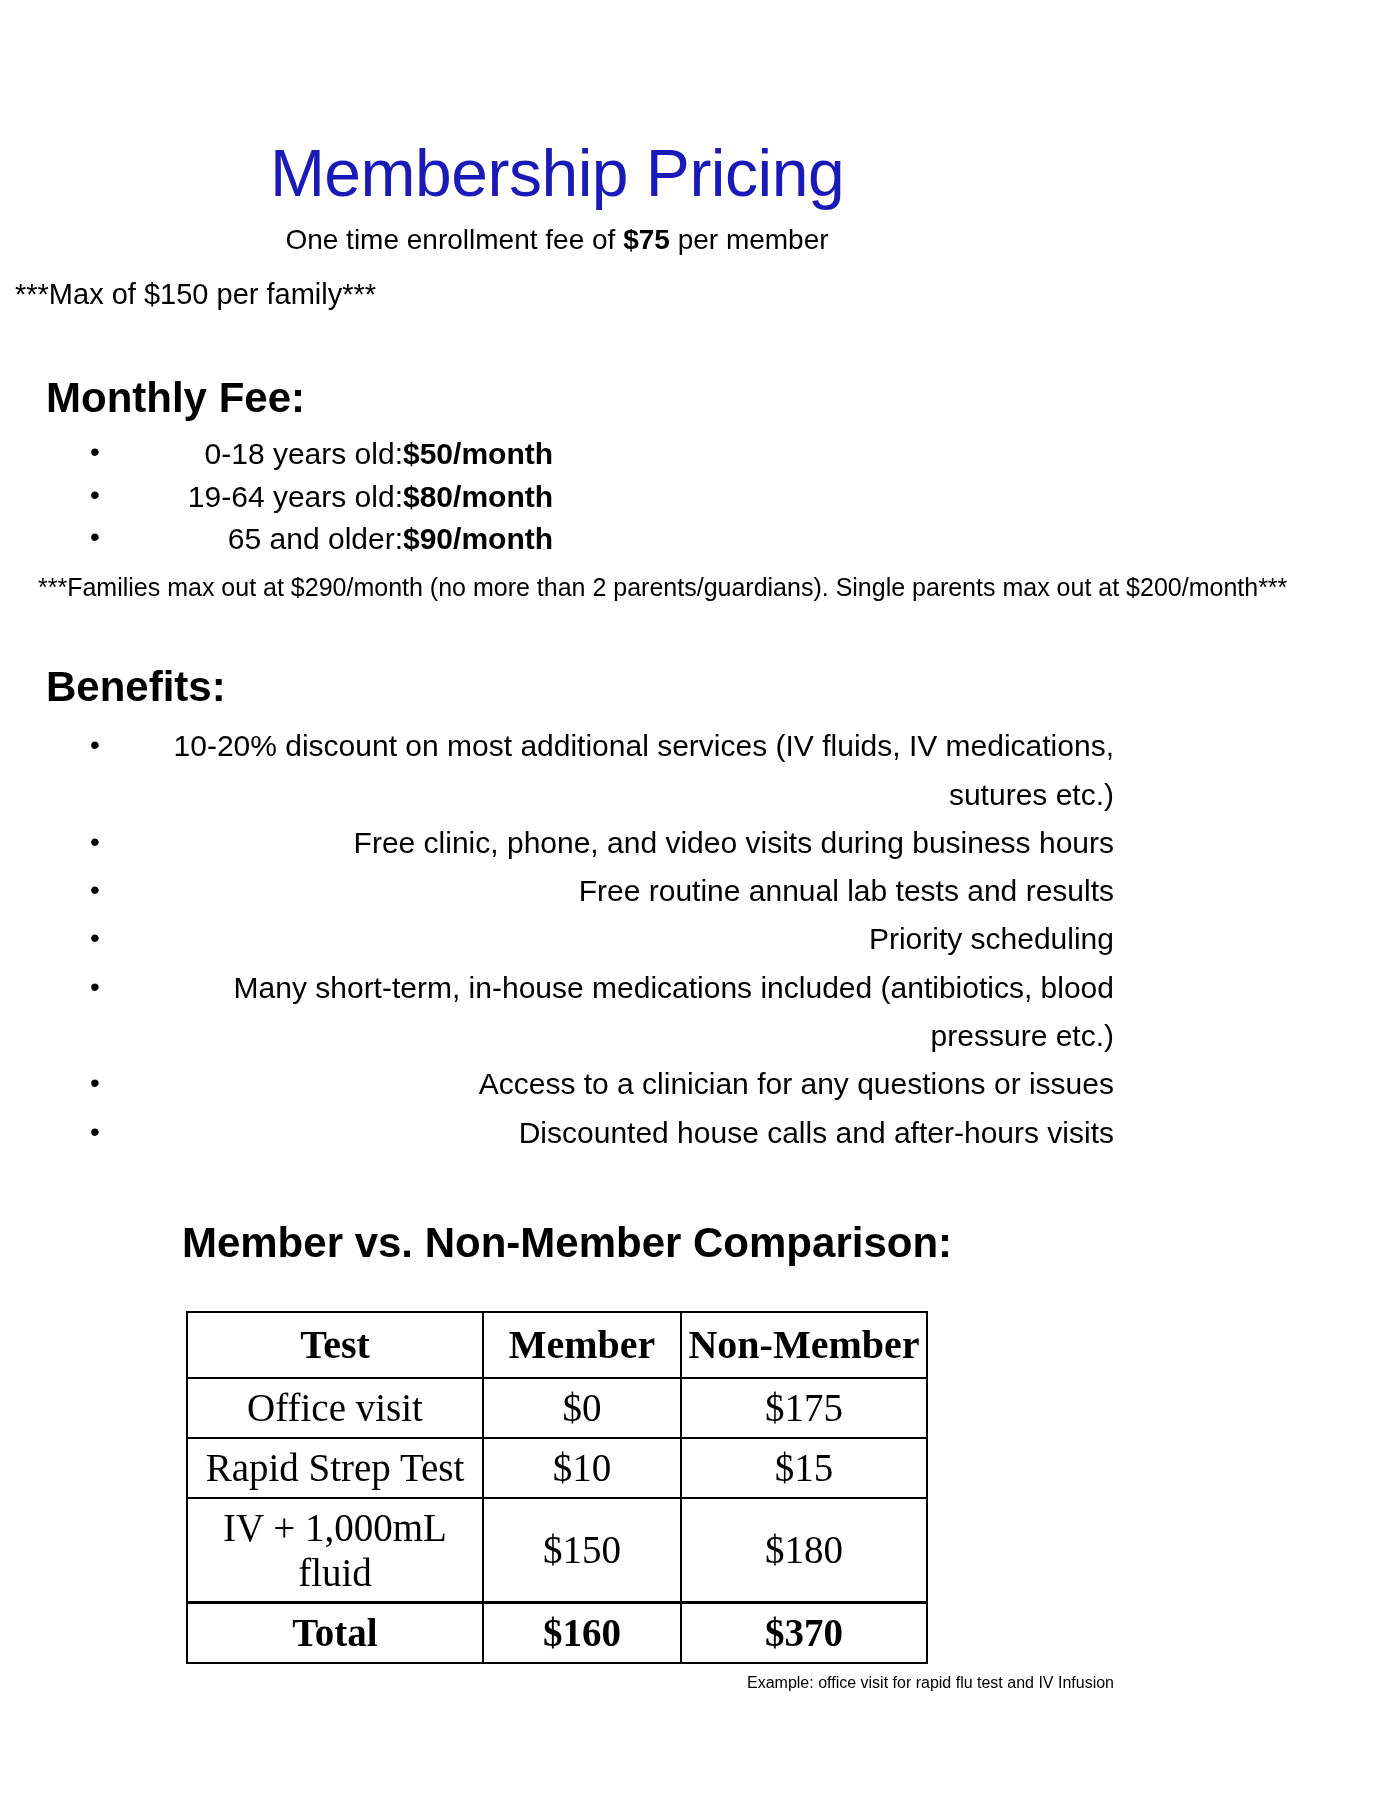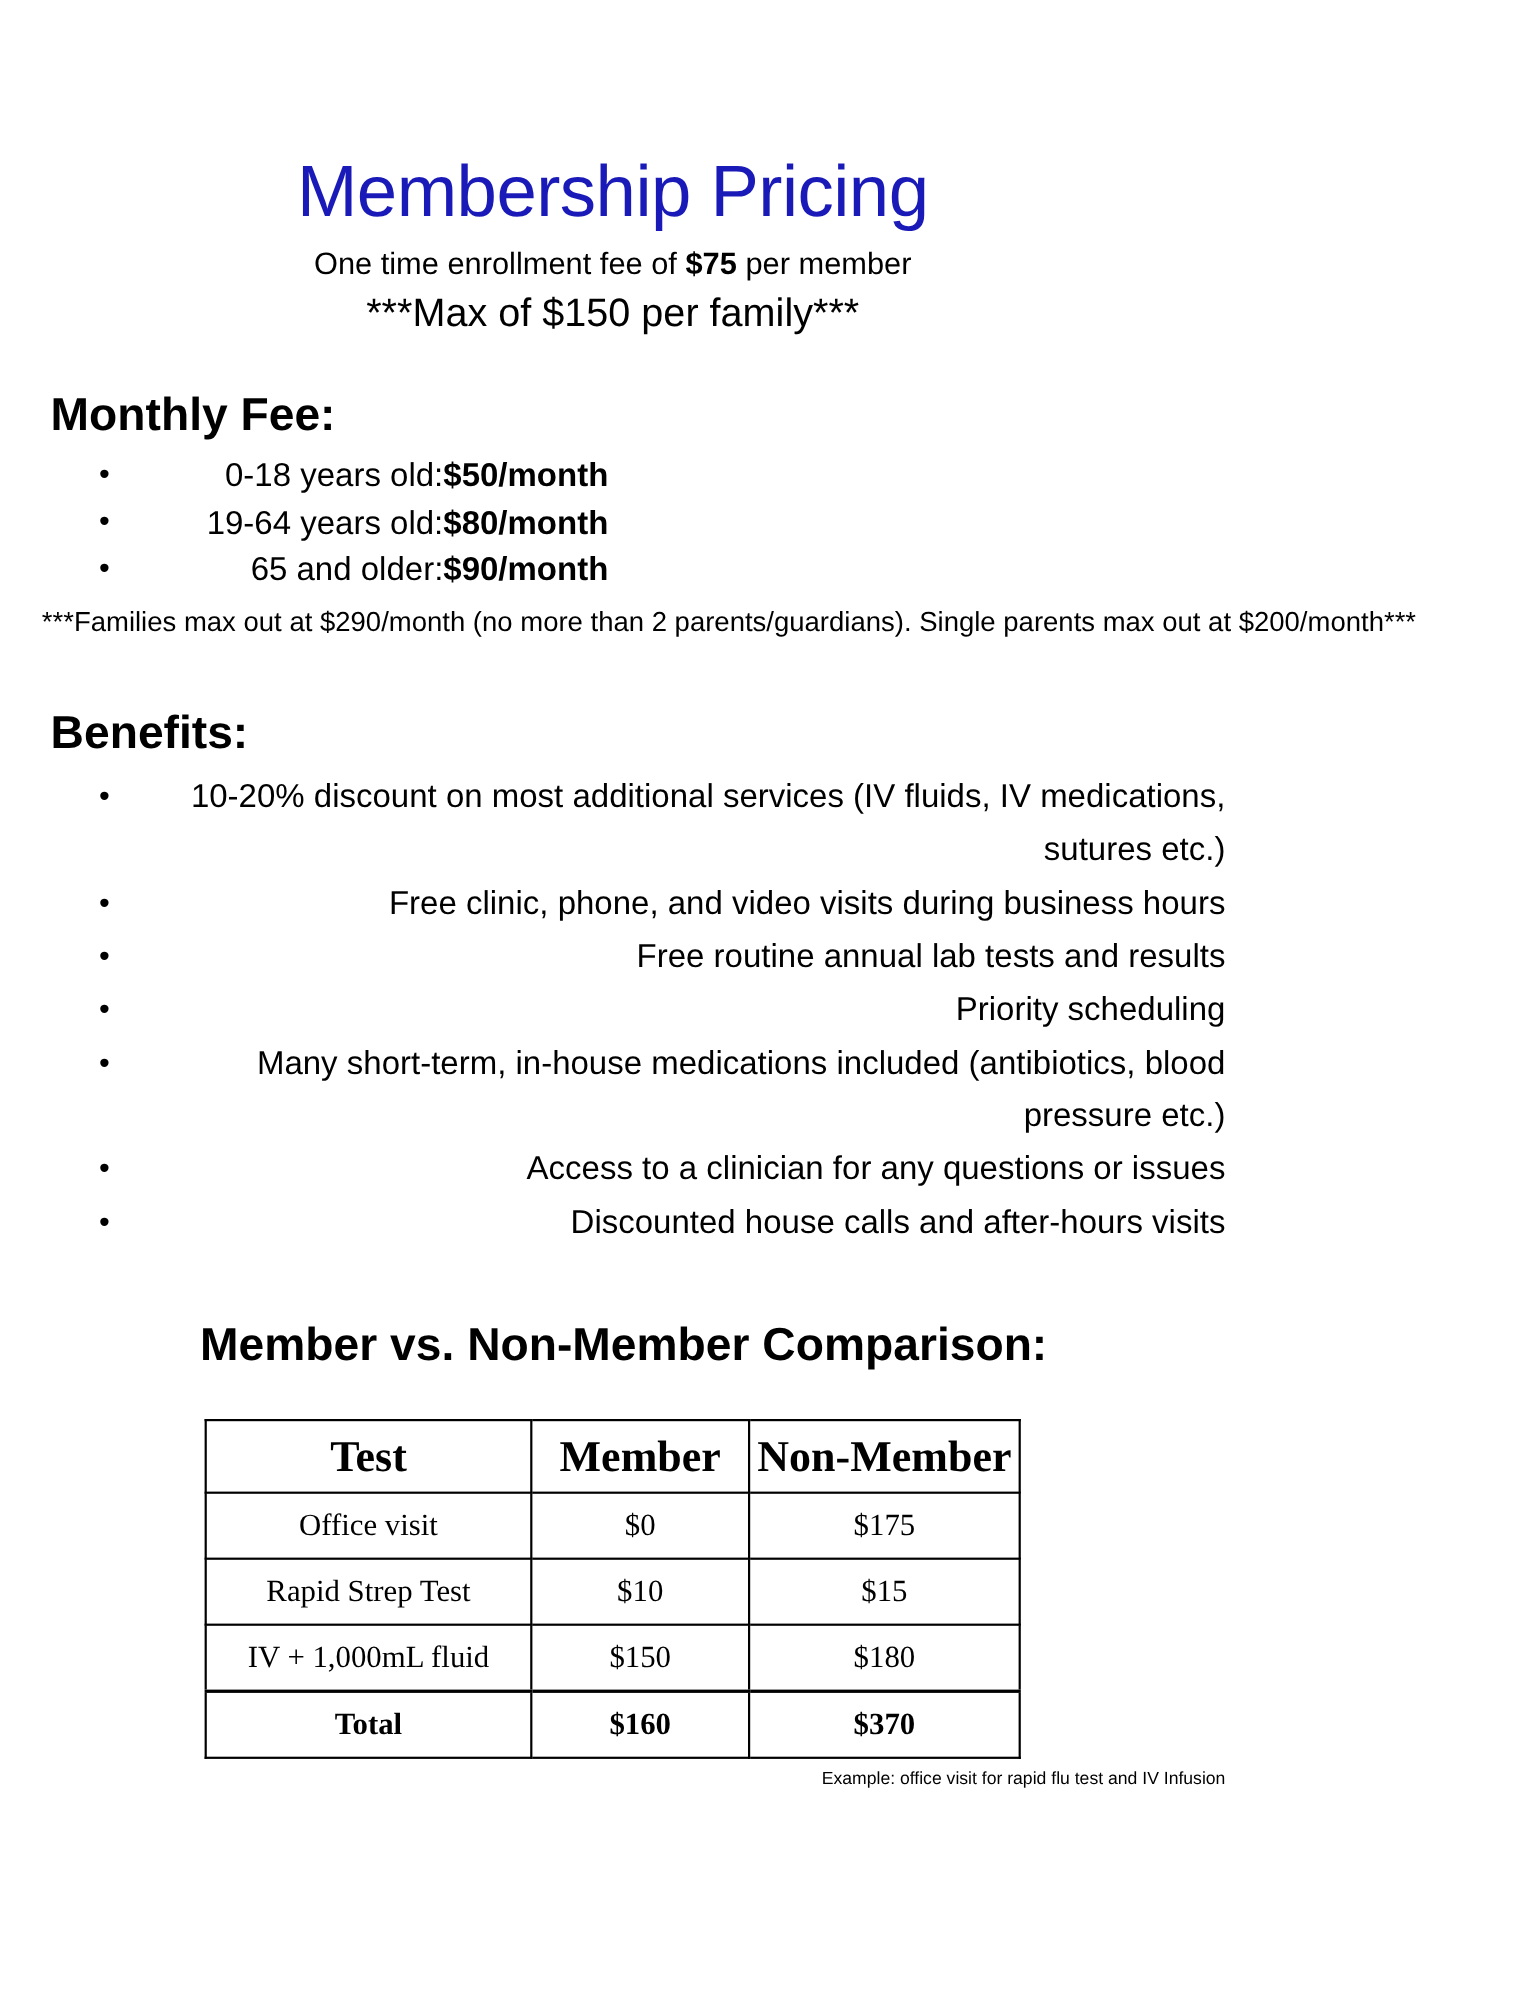--- a/index.html
+++ b/index.html
@@ -36,24 +36,23 @@
   }
   .subtitle {
     text-align: center;
     font-size: 28px;
     line-height: 1.28;
     margin: 0;
     padding-top: 16px;
   }
   .subtitle .bold { font-weight: bold; }
   .subtitle2 {
-    text-align: center;
-    font-size: 36px;
+    font-size: 29px;
     line-height: 1.28;
-    margin: 0;
+    margin: 15px;
     padding-top: 3px;
   }
 
   
   .section-heading {
     font-size: 42px;
     font-weight: bold;
     margin: 0;
     padding-left: 46px;
   }
@@ -130,21 +129,21 @@
   table.compare {
     border-collapse: collapse;
     font-family: "Liberation Serif", serif;
     width: 740px;
     table-layout: fixed;
   }
   table.compare td, table.compare th {
     border: 2px solid #000000;
     text-align: center;
     padding: 6px 4px;
-    font-size: 28px;
+    font-size: 39px;
     height: 46px;
     vertical-align: middle;
   }
   table.compare thead th {
     font-weight: bold;
     font-size: 40px;
     height: 52px;
   }
   table.compare col.c1 { width: 296px; }
   table.compare col.c2 { width: 198px; }

